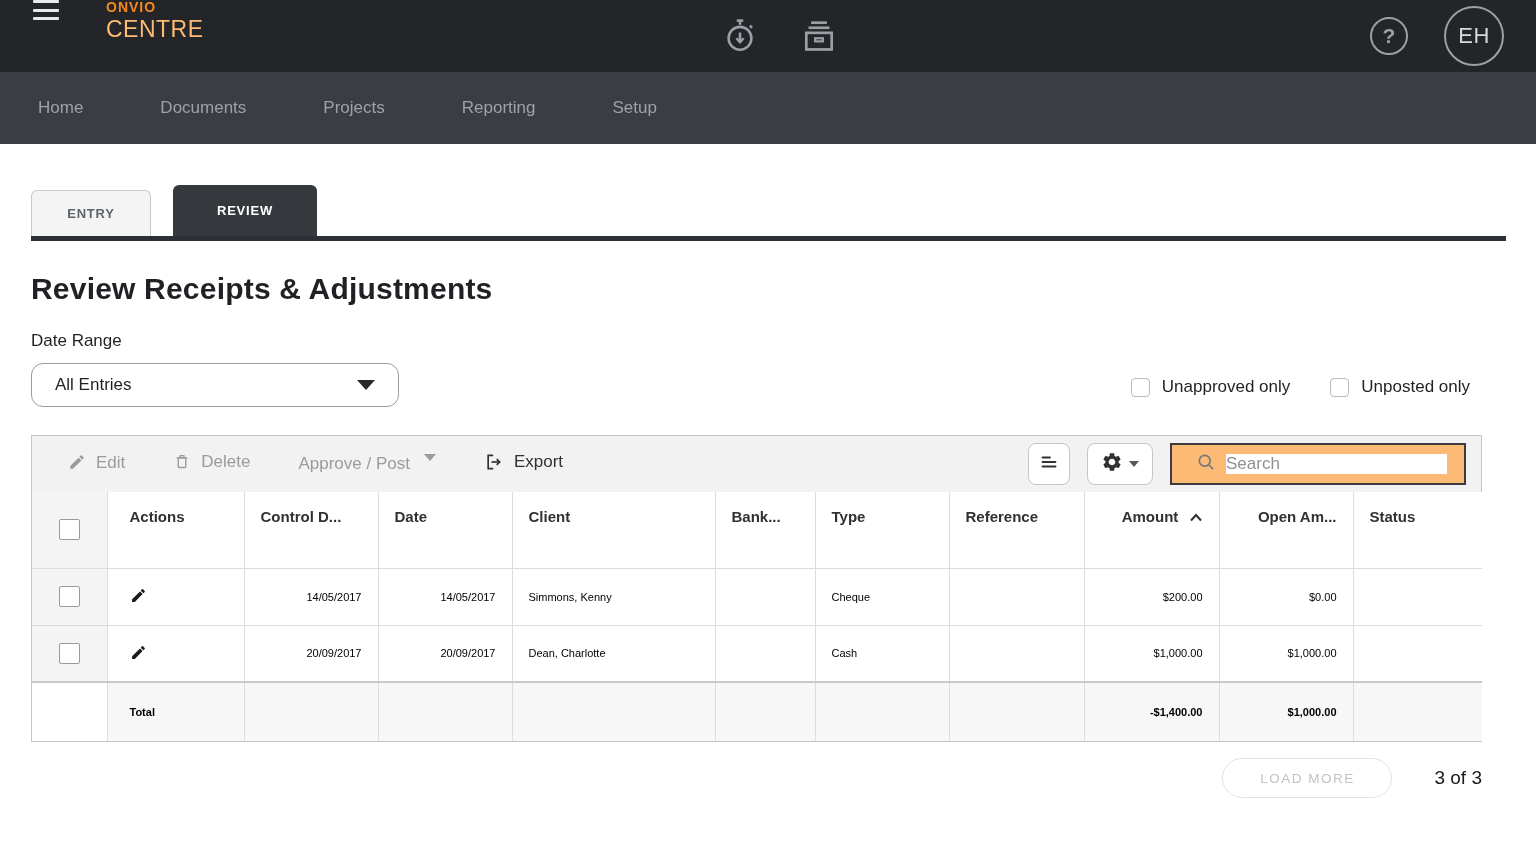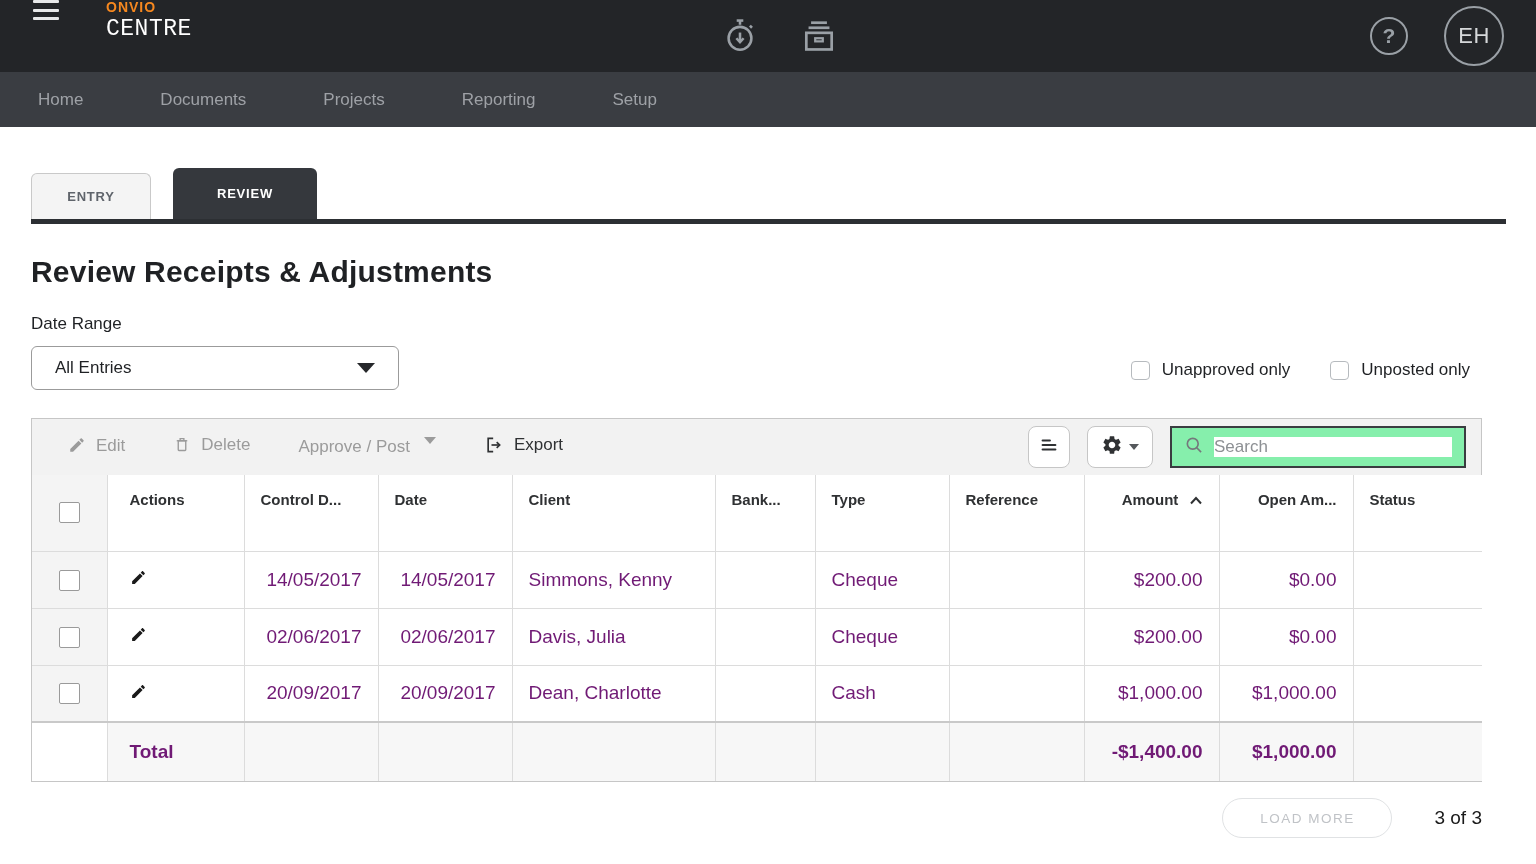--- a/index.html
+++ b/index.html
@@ -12,75 +12,75 @@
   *{box-sizing:border-box;margin:0;padding:0;}
   html,body{width:1536px;height:864px;}
   body{font-family:"Liberation Sans","DejaVu Sans",sans-serif;background:#fff;overflow:hidden;}
 
   
   .topbar{height:72px;background:var(--topbar-bg);display:flex;position:relative;}
   .hamburger{margin-left:33px;width:26px;height:20px;display:flex;flex-direction:column;justify-content:space-between;cursor:pointer;}
   .hamburger span{display:block;height:3px;background:#e8e9ea;border-radius:1px;}
   .brand{margin-left:47px;line-height:1;}
   .brand .b1{color:var(--accent);font-size:14px;font-weight:bold;letter-spacing:1px;}
-  .brand .b2{color:#ffffff;font-size:23px;letter-spacing:.5px;margin-top:4px;font-family:Liberation Mono, monospace;}
+  .brand .b2{color:#fdba74;font-size:23px;letter-spacing:.5px;margin-top:4px;}
   .topbar-center{position:absolute;left:722px;top:0;height:72px;display:flex;align-items:center;gap:42px;}
   .topbar-center svg{display:block;}
   .topbar-right{margin-left:auto;margin-right:32px;display:flex;align-items:center;gap:36px;}
   .help-btn{width:38px;height:38px;border:2.5px solid #9aa0a6;border-radius:50%;display:flex;align-items:center;justify-content:center;color:#9aa0a6;font-size:21px;font-weight:bold;cursor:pointer;}
   .avatar{width:60px;height:60px;border:2px solid #9aa0a6;border-radius:50%;display:flex;align-items:center;justify-content:center;color:#d6d8da;font-size:22px;letter-spacing:.5px;cursor:pointer;}
 
   
-  .nav{height:55px;background:var(--nav-bg);display:flex;align-items:stretch;padding-left:22px;}
+  .nav{height:72px;background:var(--nav-bg);display:flex;align-items:stretch;padding-left:22px;}
   .nav-item{padding:0 16px;margin-right:45px;display:flex;align-items:center;color:#9ea1a6;font-size:17px;cursor:pointer;}
   .nav-item.active{color:#fff;font-weight:bold;box-shadow:inset 0 -5px 0 var(--accent);}
 
   
   .content{padding:0 31px;}
 
   .tabs-row{margin-top:41px;display:flex;align-items:flex-end;height:51px;gap:20px;}
   .tab{border-radius:6px 6px 0 0;display:flex;align-items:center;justify-content:center;font-size:13px;font-weight:bold;letter-spacing:.8px;cursor:pointer;}
   .tab.entry{width:120px;height:46px;background:#f4f4f4;border:1px solid var(--border);border-bottom:none;color:#5f646b;}
   .tab.review{width:144px;height:51px;background:#35383d;color:#fff;margin-left:2px;}
   .tab-divider{width:1475px;height:5px;background:#2c2f33;}
 
   .page-title{margin-top:31px;font-size:30px;font-weight:bold;color:#1f2124;letter-spacing:.2px;}
 
   .controls-row{margin-top:25px;display:flex;align-items:flex-end;justify-content:space-between;}
   .dr-label{font-size:17px;color:#1f2124;}
-  .dropdown{margin-top:12px;width:368px;height:44px;border:1px solid #9b9b9b;border-radius:6px;background:#fff;display:flex;align-items:center;justify-content:space-between;padding:0 23px;cursor:pointer;}
+  .dropdown{margin-top:12px;width:368px;height:44px;border:1px solid #9b9b9b;border-radius:12px;background:#fff;display:flex;align-items:center;justify-content:space-between;padding:0 23px;cursor:pointer;}
   .dropdown .val{font-size:17px;color:#1f2124;}
   .caret-down{width:0;height:0;border-left:9px solid transparent;border-right:9px solid transparent;border-top:10px solid #26282b;}
   .filters{display:flex;align-items:center;gap:40px;margin-bottom:10px;margin-right:35px;}
   .filter{display:flex;align-items:center;gap:12px;cursor:pointer;}
   .filter .cb{width:19px;height:19px;border:1px solid #b6babe;border-radius:4px;background:#fff;}
   .filter .lbl{font-size:17px;color:#1f2124;}
 
   
   .table-card{margin-top:28px;width:1451px;border:1px solid #c6c6c6;}
   .toolbar{height:56px;background:#f2f2f2;display:flex;align-items:center;padding:0 15px 0 36px;}
   .tb-left{display:flex;align-items:center;gap:48px;}
   .tb-btn{display:flex;align-items:flex-start;gap:10px;font-size:17px;font-weight:normal;cursor:pointer;}
   .tb-btn.disabled{color:#9b9b9b;}
   .tb-btn.dark{color:#2f3133;}
   .small-caret{width:0;height:0;border-left:6px solid transparent;border-right:6px solid transparent;border-top:7px solid #9b9b9b;margin-left:4px;}
   .tb-right{margin-left:auto;display:flex;align-items:center;gap:17px;}
   .icon-btn{height:42px;background:#fff;border:1px solid #c6c6c6;border-radius:8px;display:flex;align-items:center;justify-content:center;cursor:pointer;}
   .icon-btn.list{width:42px;}
   .icon-btn.gear{width:66px;gap:6px;}
   .gear-caret{width:0;height:0;border-left:5.5px solid transparent;border-right:5.5px solid transparent;border-top:6.5px solid #55585c;}
-  .searchbox{width:296px;height:42px;border:2px solid #3a3c40;background:#86efac;display:flex;align-items:center;padding:0 12px;gap:10px;}
+  .searchbox{width:296px;height:42px;border:2px solid #3a3c40;background:#fdba74;display:flex;align-items:center;padding:0 24px;gap:10px;}
   .searchbox input{border:none;outline:none;flex:1;font-size:17px;color:#1f2124;font-family:"Liberation Sans","DejaVu Sans",sans-serif;}
   .searchbox input::placeholder{color:#8d9094;}
 
   table{border-collapse:collapse;width:100%;table-layout:fixed;background:#fff;}
   col.c-check{width:75px;}col.c-actions{width:137px;}col.c-cdate{width:134px;}col.c-date{width:134px;}
   col.c-client{width:203px;}col.c-bank{width:100px;}col.c-type{width:134px;}col.c-ref{width:135px;}
   col.c-amount{width:135px;}col.c-open{width:134px;}col.c-status{width:129px;}
-  th,td{border-left:1px solid var(--cell-border);font-size:19px;color:#701a75;padding:0 16px;}
+  th,td{border-left:1px solid var(--cell-border);font-size:11px;color:#000000;padding:0 16px;}
   th:first-child,td:first-child{border-left:none;}
   thead th{height:76px;vertical-align:top;padding-top:16px;text-align:left;font-size:15px;font-weight:bold;color:#2f3133;border-bottom:1px solid var(--cell-border);margin-left:43px;}
   thead th.num,td.num{text-align:right;}
   tbody td{height:57px;border-bottom:1px solid var(--cell-border);}
   td.check-cell,th.check-cell{background:#f4f4f4;text-align:center;vertical-align:middle;padding:0;}
   thead th.check-cell{vertical-align:middle;}
   .row-cb{width:21px;height:21px;border:1px solid #9a9a9a;border-radius:2px;background:#fff;display:inline-block;vertical-align:middle;cursor:pointer;}
   td.actions-cell,th.actions-cell{padding-left:22px;}
   tfoot td{height:59px;background:#f7f7f7;border-top:2px solid #c9c9c9;font-weight:bold;}
   tfoot td.check-cell{background:#fff;}
@@ -295,39 +295,20 @@
         </tr>
         <tr>
           <td class="check-cell"><span class="row-cb"></span></td>
           <td class="actions-cell">
             <span class="pencil">
               <svg width="17" height="17" viewBox="0 0 24 24" fill="#1a1a1a">
                   <path d="M3 17.25V21h3.75L17.81 9.94l-3.75-3.75L3 17.25zM20.71 7.04c.39-.39.39-1.02 0-1.41l-2.34-2.34c-.39-.39-1.02-.39-1.41 0l-1.83 1.83 3.75 3.75 1.83-1.83z"></path>
                 </svg>
             </span>
           </td>
-          <td class="num">02/06/2017</td>
-          <td class="num">02/06/2017</td>
-          <td>Davis, Julia</td>
-          <td></td>
-          <td>Cheque</td>
-          <td></td>
-          <td class="num">$200.00</td>
-          <td class="num">$0.00</td>
-          <td></td>
-        </tr>
-        <tr>
-          <td class="check-cell"><span class="row-cb"></span></td>
-          <td class="actions-cell">
-            <span class="pencil">
-              <svg width="17" height="17" viewBox="0 0 24 24" fill="#1a1a1a">
-                  <path d="M3 17.25V21h3.75L17.81 9.94l-3.75-3.75L3 17.25zM20.71 7.04c.39-.39.39-1.02 0-1.41l-2.34-2.34c-.39-.39-1.02-.39-1.41 0l-1.83 1.83 3.75 3.75 1.83-1.83z"></path>
-                </svg>
-            </span>
-          </td>
           <td class="num">20/09/2017</td>
           <td class="num">20/09/2017</td>
           <td>Dean, Charlotte</td>
           <td></td>
           <td>Cash</td>
           <td></td>
           <td class="num">$1,000.00</td>
           <td class="num">$1,000.00</td>
           <td></td>
         </tr>

